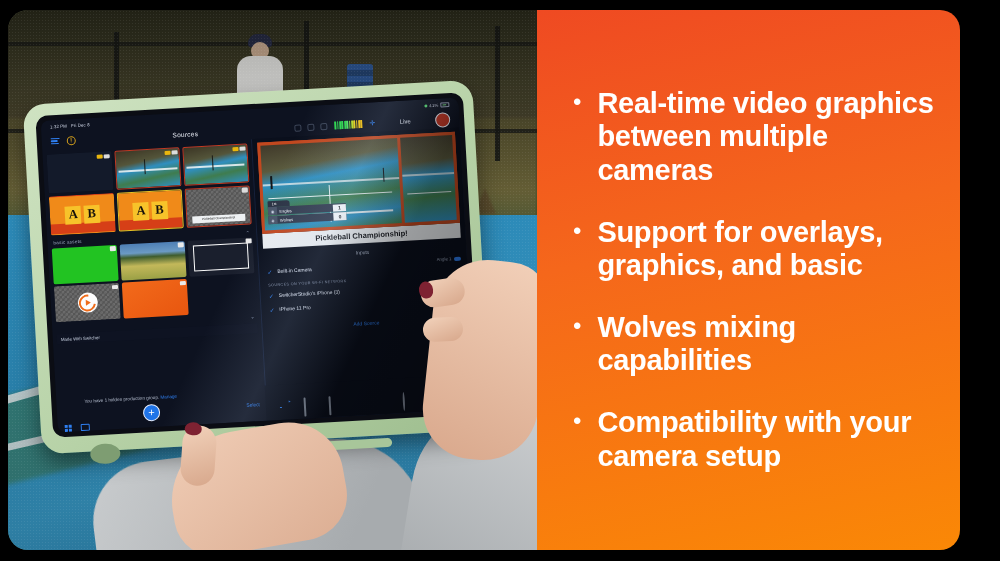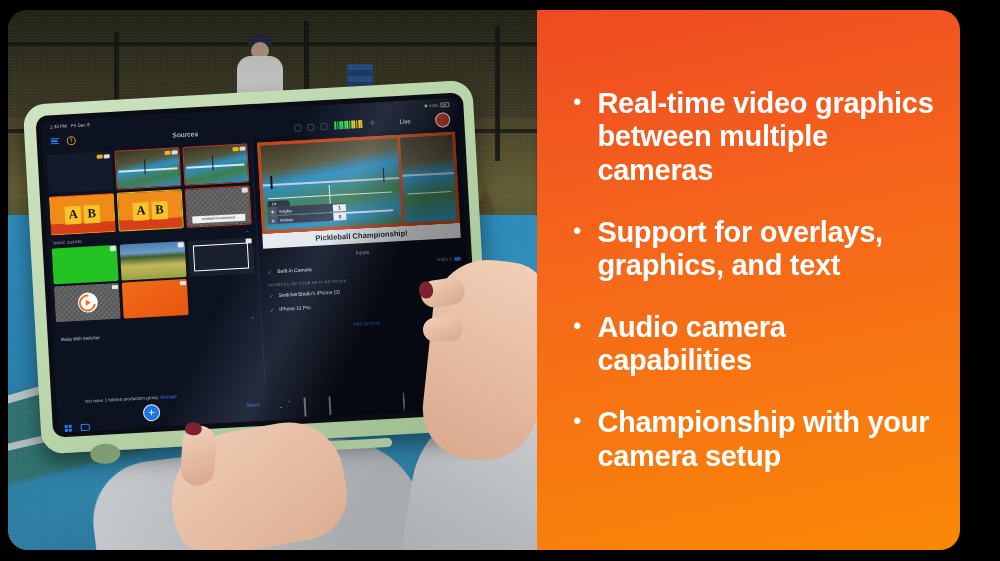--- a/index.html
+++ b/index.html
@@ -512,26 +512,26 @@
     </div>
   </div>
 
   <div class="panel">
     <div class="bullet">
       <span class="dot">•</span>
       <span class="btext">Real-time video graphics between multiple cameras</span>
     </div>
     <div class="bullet">
       <span class="dot">•</span>
-      <span class="btext">Support for overlays, graphics, and text</span>
+      <span class="btext">Support for overlays, graphics, and basic</span>
     </div>
     <div class="bullet">
       <span class="dot">•</span>
-      <span class="btext">Audio camera capabilities</span>
+      <span class="btext">Wolves mixing capabilities</span>
     </div>
     <div class="bullet">
       <span class="dot">•</span>
-      <span class="btext">Championship with your camera setup</span>
+      <span class="btext">Compatibility with your camera setup</span>
     </div>
   </div>
 
  </div>
 </div>
 
 </body></html>

